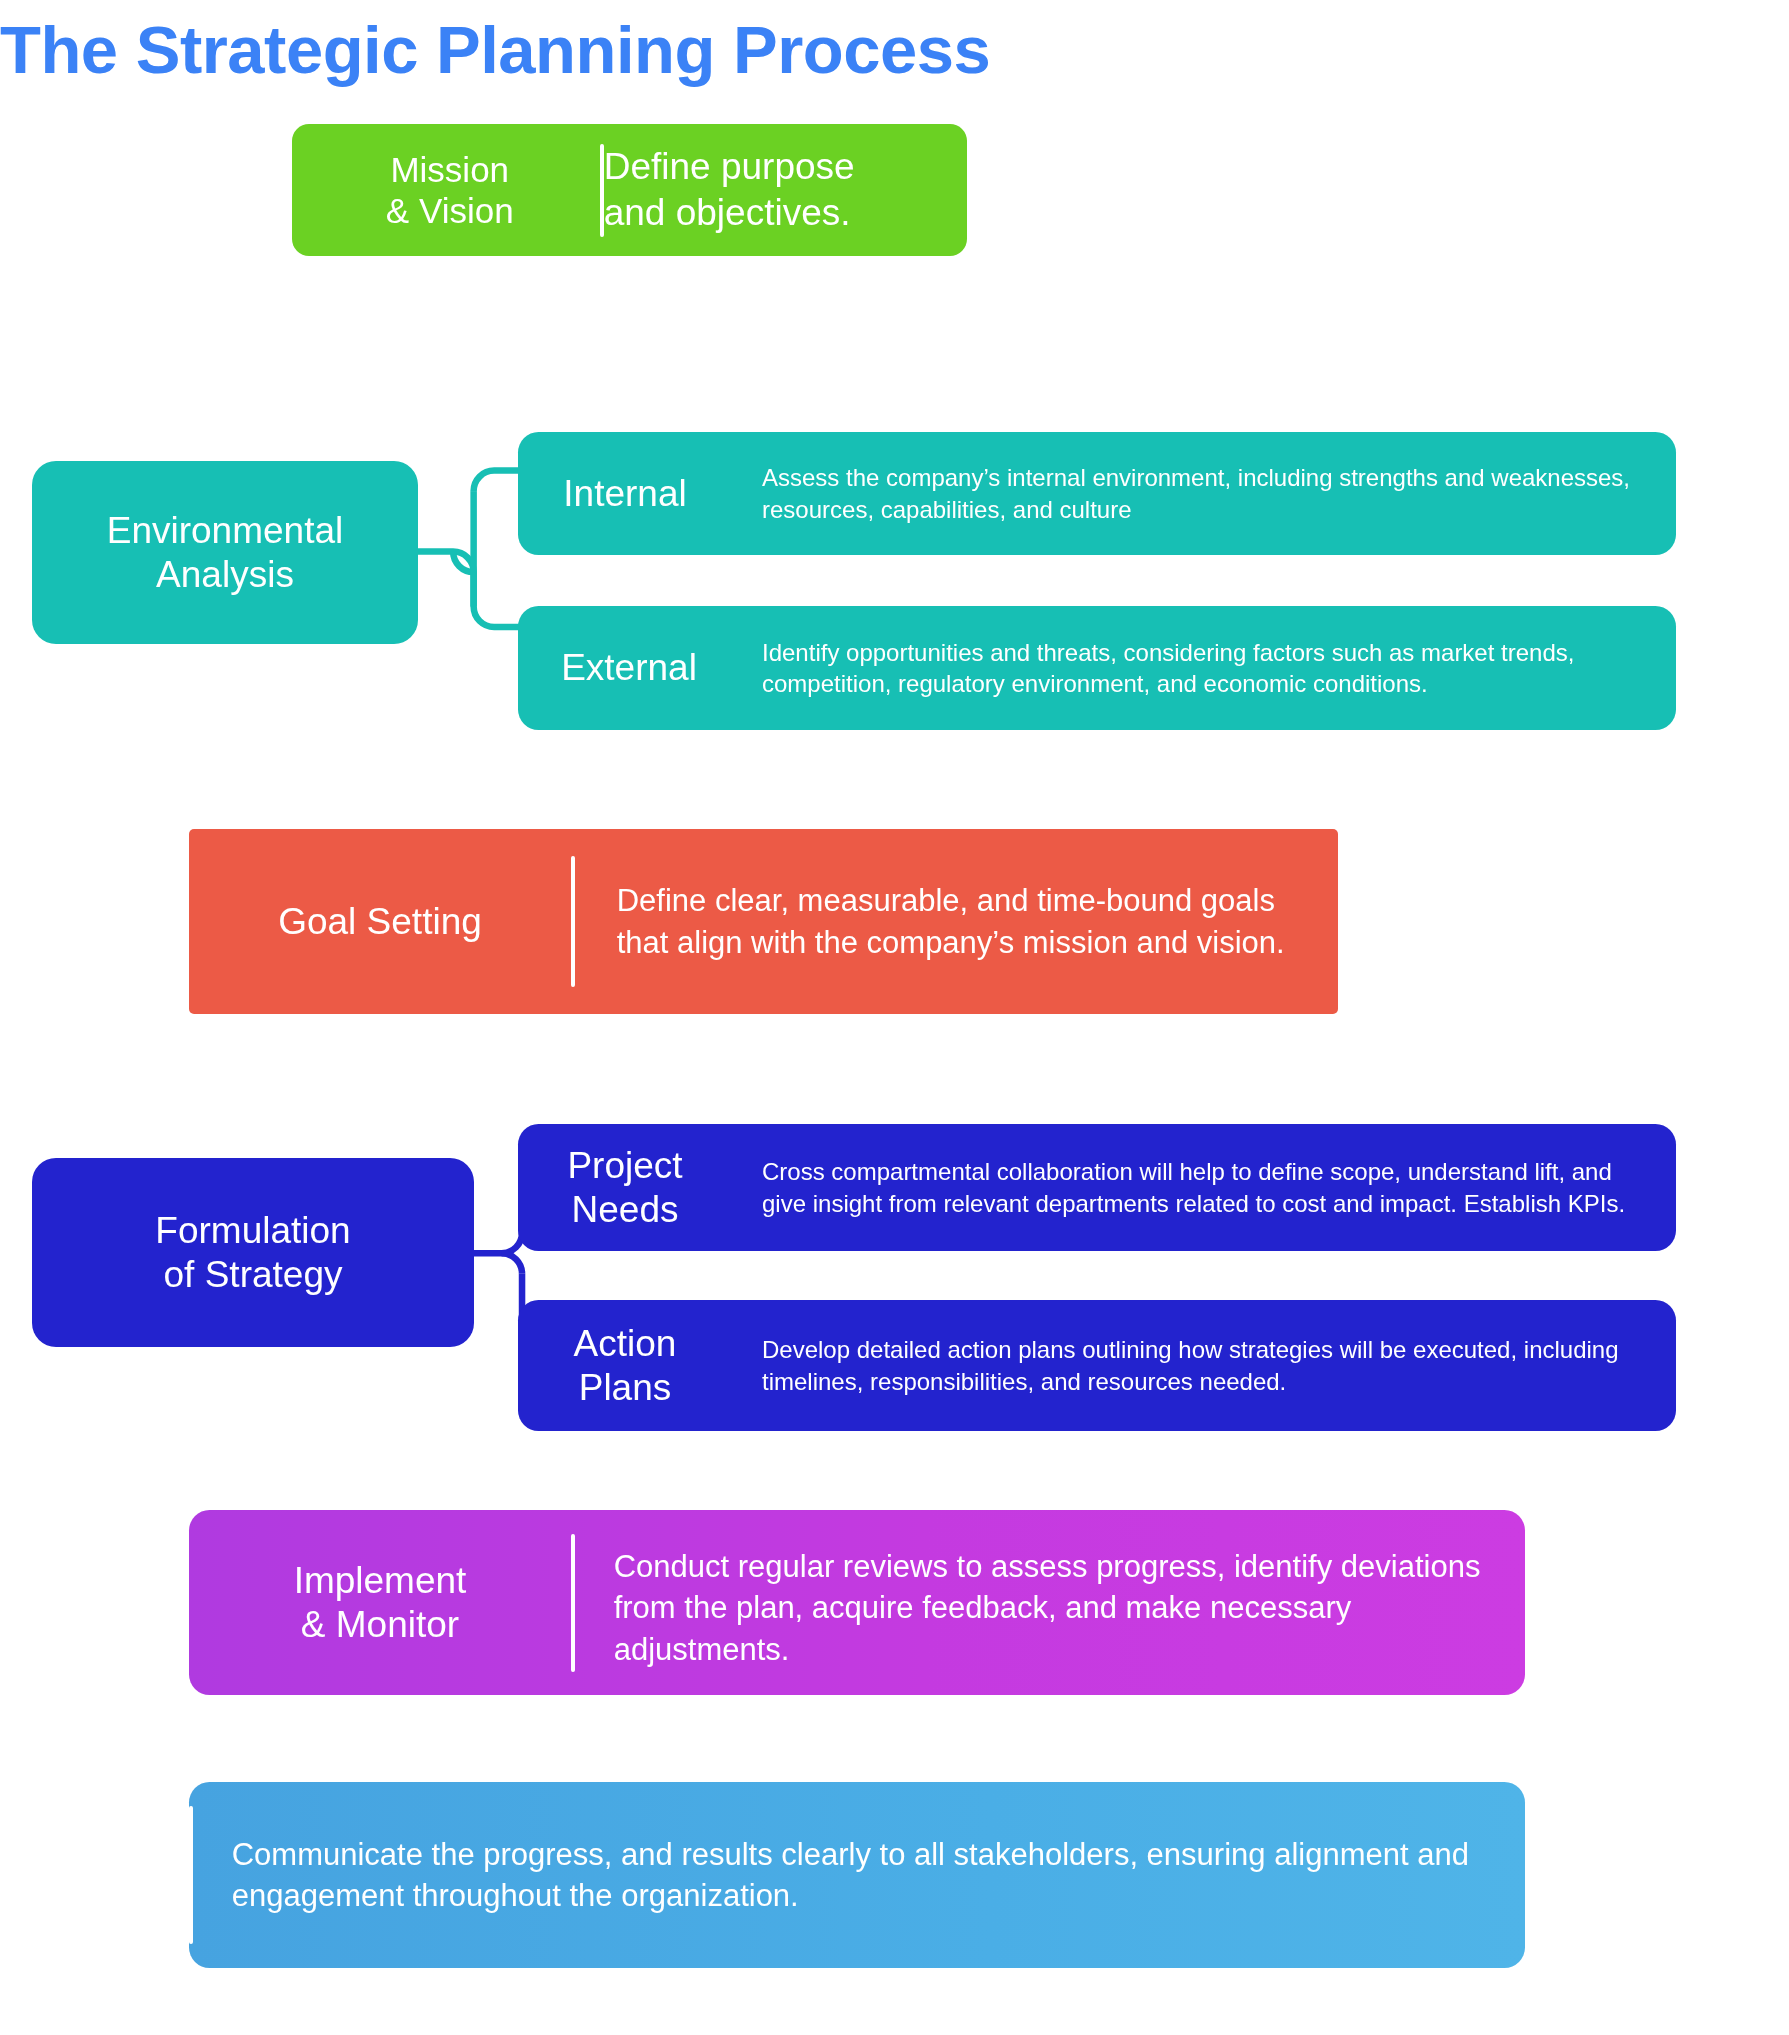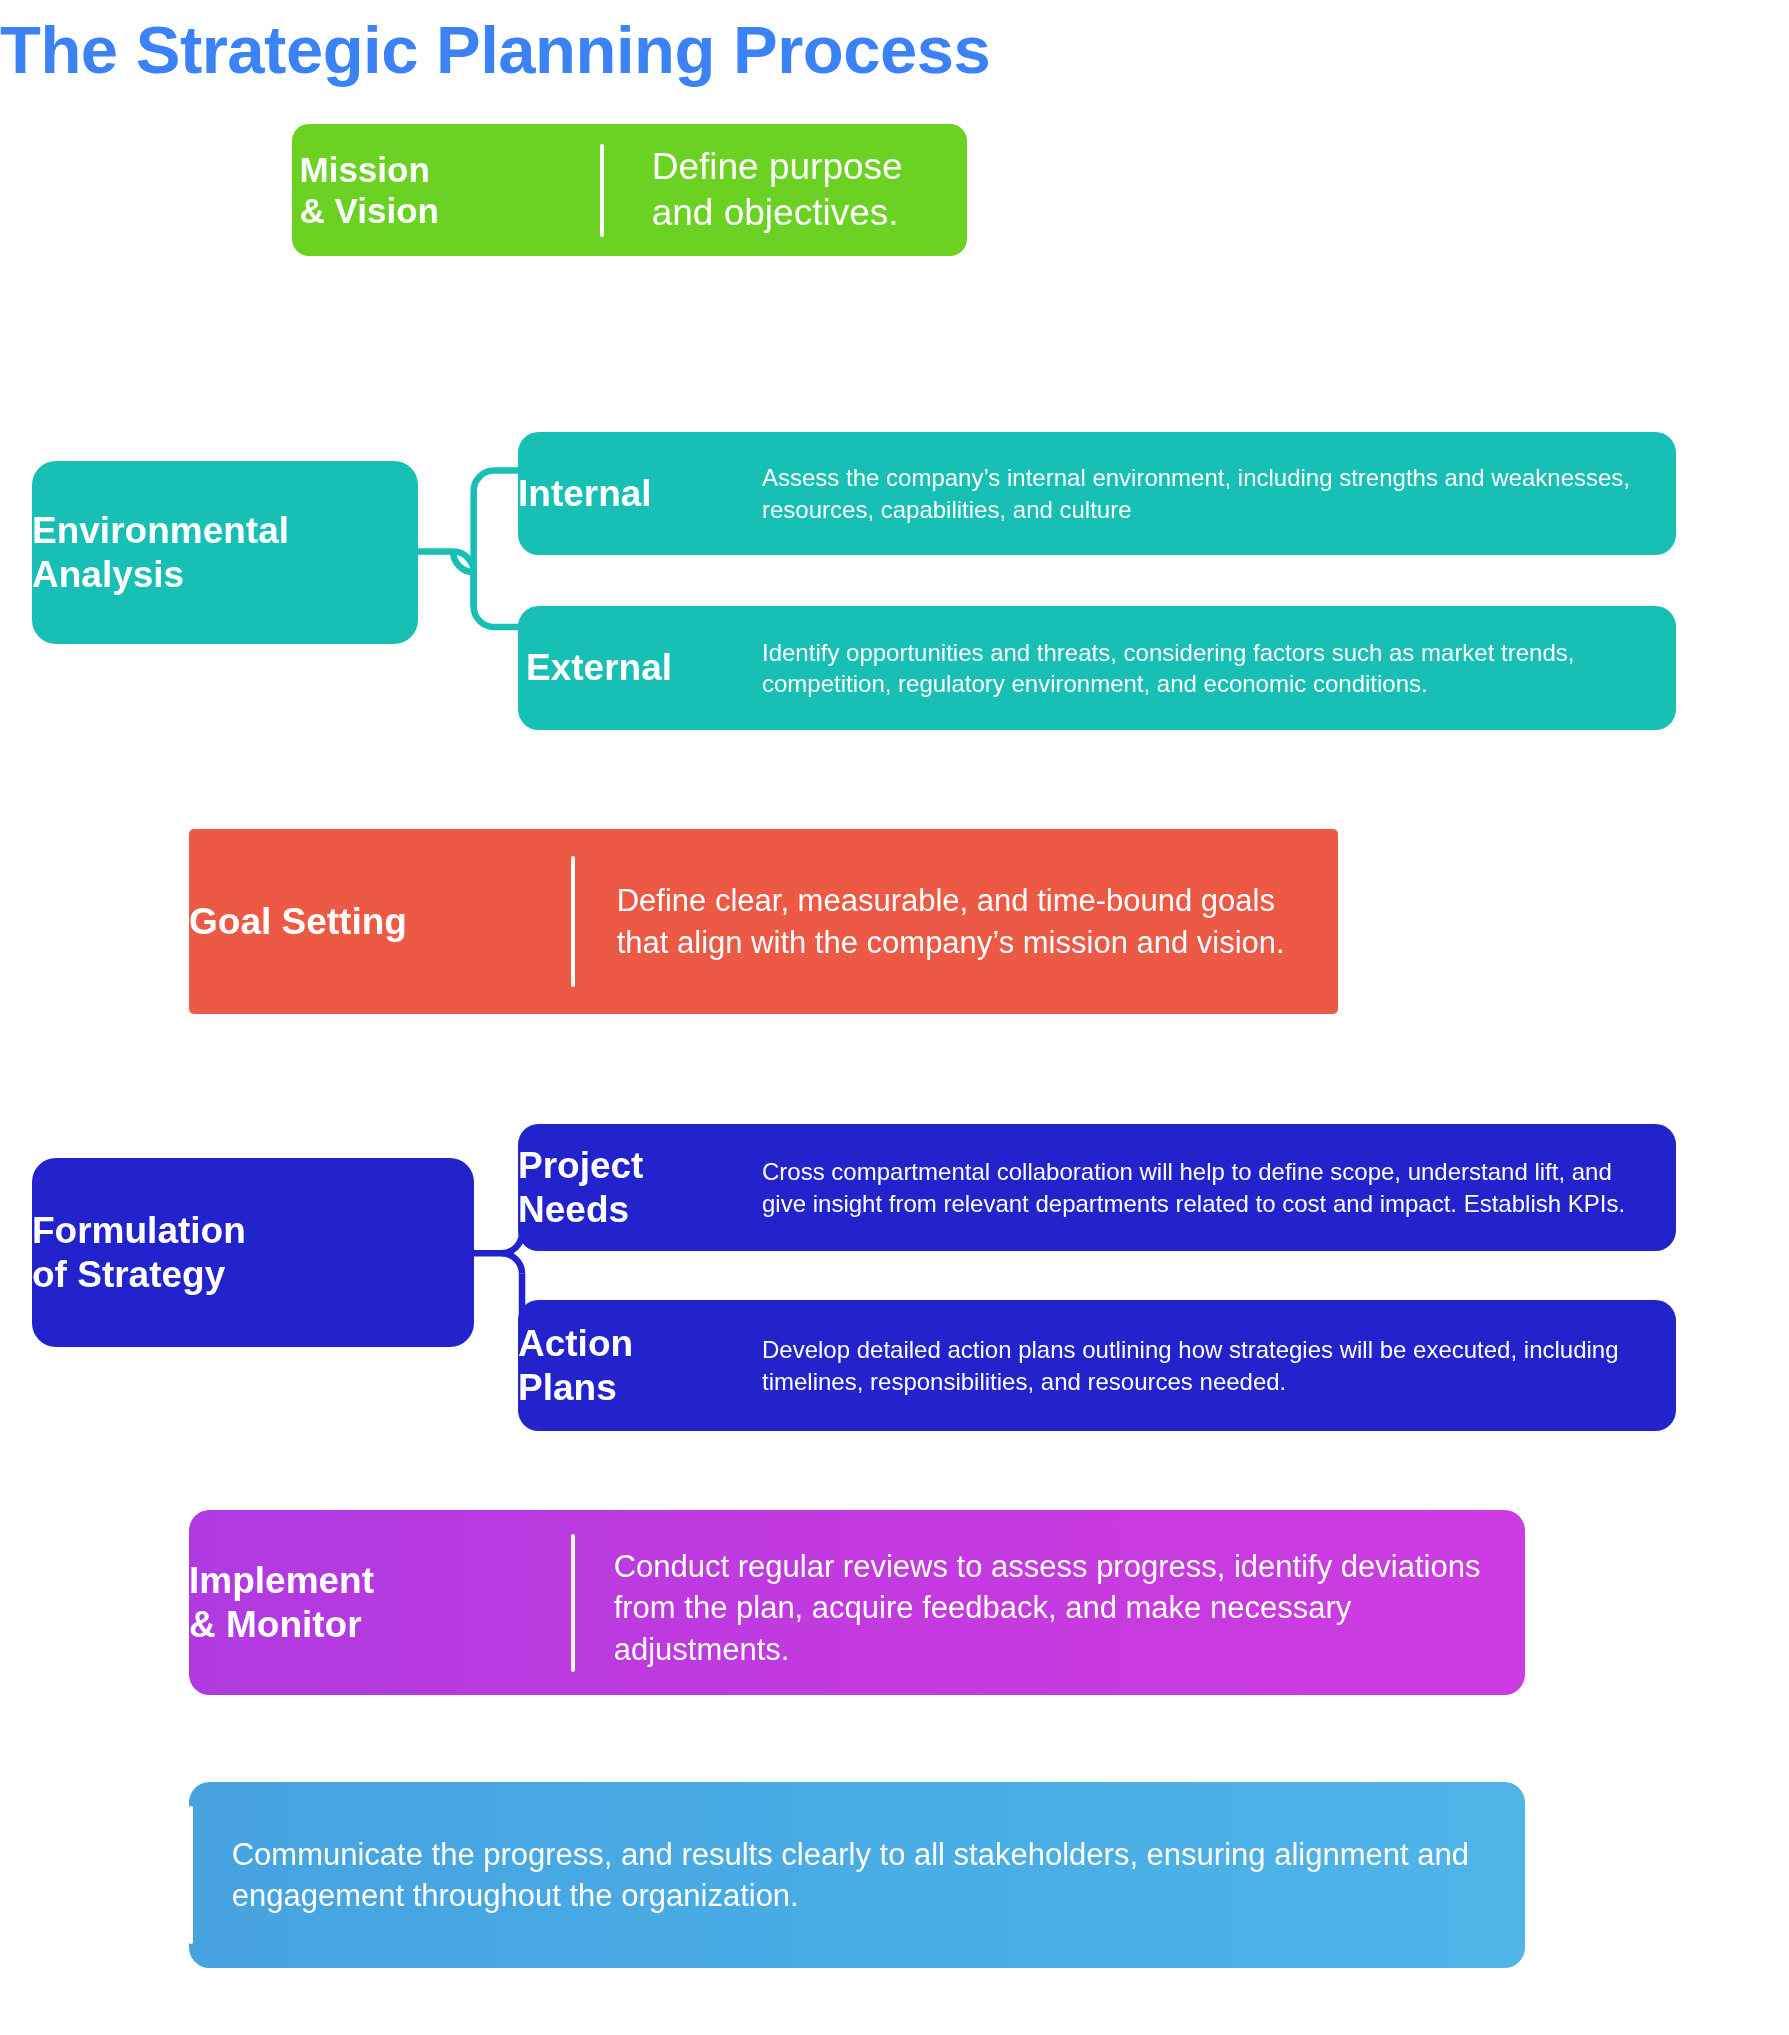--- a/index.html
+++ b/index.html
@@ -31,22 +31,23 @@
   
   .card{
     position:absolute;
     border-radius:20.5px;
     box-sizing:border-box;
     display:flex;
     align-items:center;
   }
   .card .lbl{
     color:#ffffff;
-    font-weight:bold;
+    font-weight:normal;
     line-height:1.18;
+    text-align:center;
     flex:0 0 auto;
     box-sizing:border-box;
   }
   .card .desc{
     color:#ffffff;
     font-weight:normal;
     line-height:1.30;
     box-sizing:border-box;
     flex:1 1 auto;
   }
@@ -59,21 +60,21 @@
   }
 
   
   #mission-vision{
     left:292px; top:124px; width:675px; height:132px;
     background:#6bd123;
     border-radius:17px;
   }
   #mission-vision .lbl{ width:308px; font-size:35px; padding-left:7.5px;}
   #mission-vision .vrule{ height:93px; width:3.7px; }
-  #mission-vision .desc{ font-size:37px; padding-left:48px; line-height:1.25;}
+  #mission-vision .desc{ font-size:37px; line-height:1.25;}
 
   
   #env-analysis{
     left:32px; top:461px; width:386px; height:183px;
     background:#17bfb4;
     border-radius:24px;
     justify-content:center;
   }
   #env-analysis .lbl{ width:100%; font-size:37px; }
 

